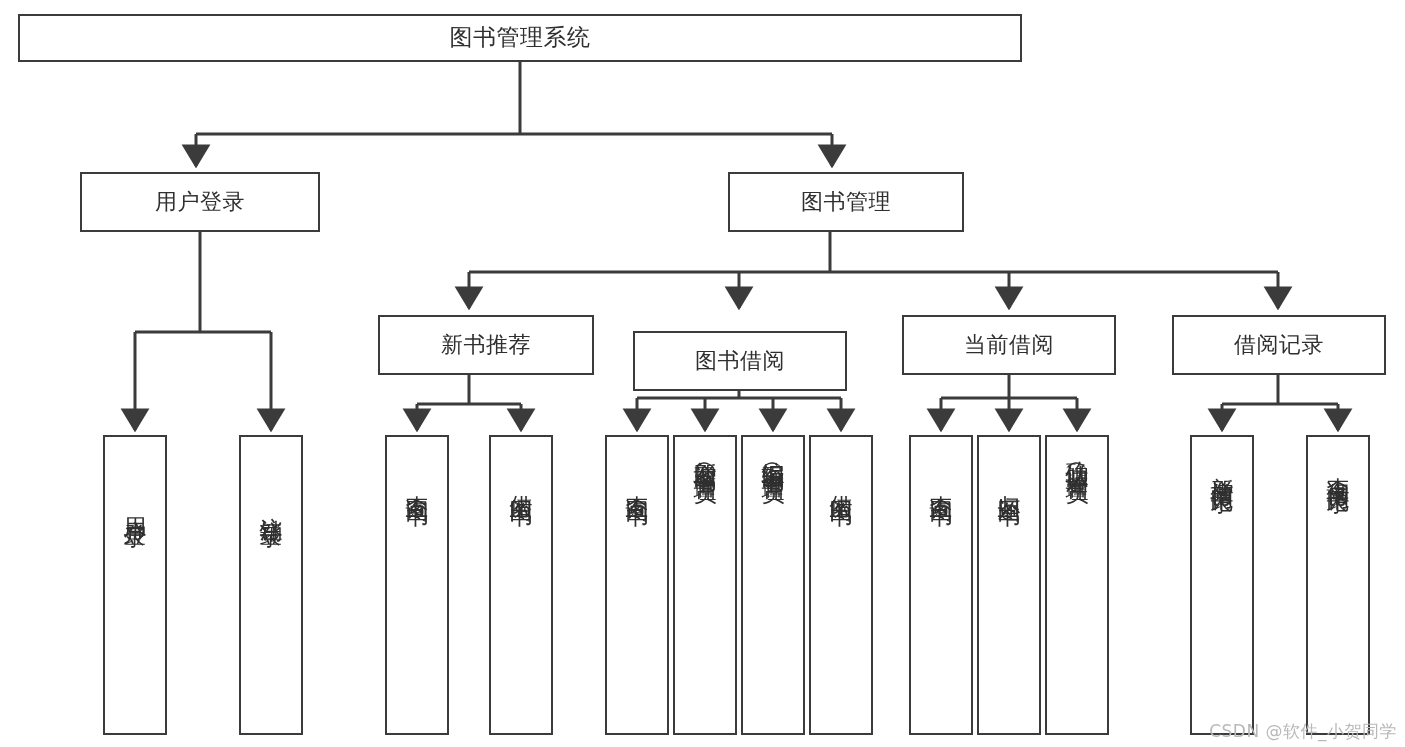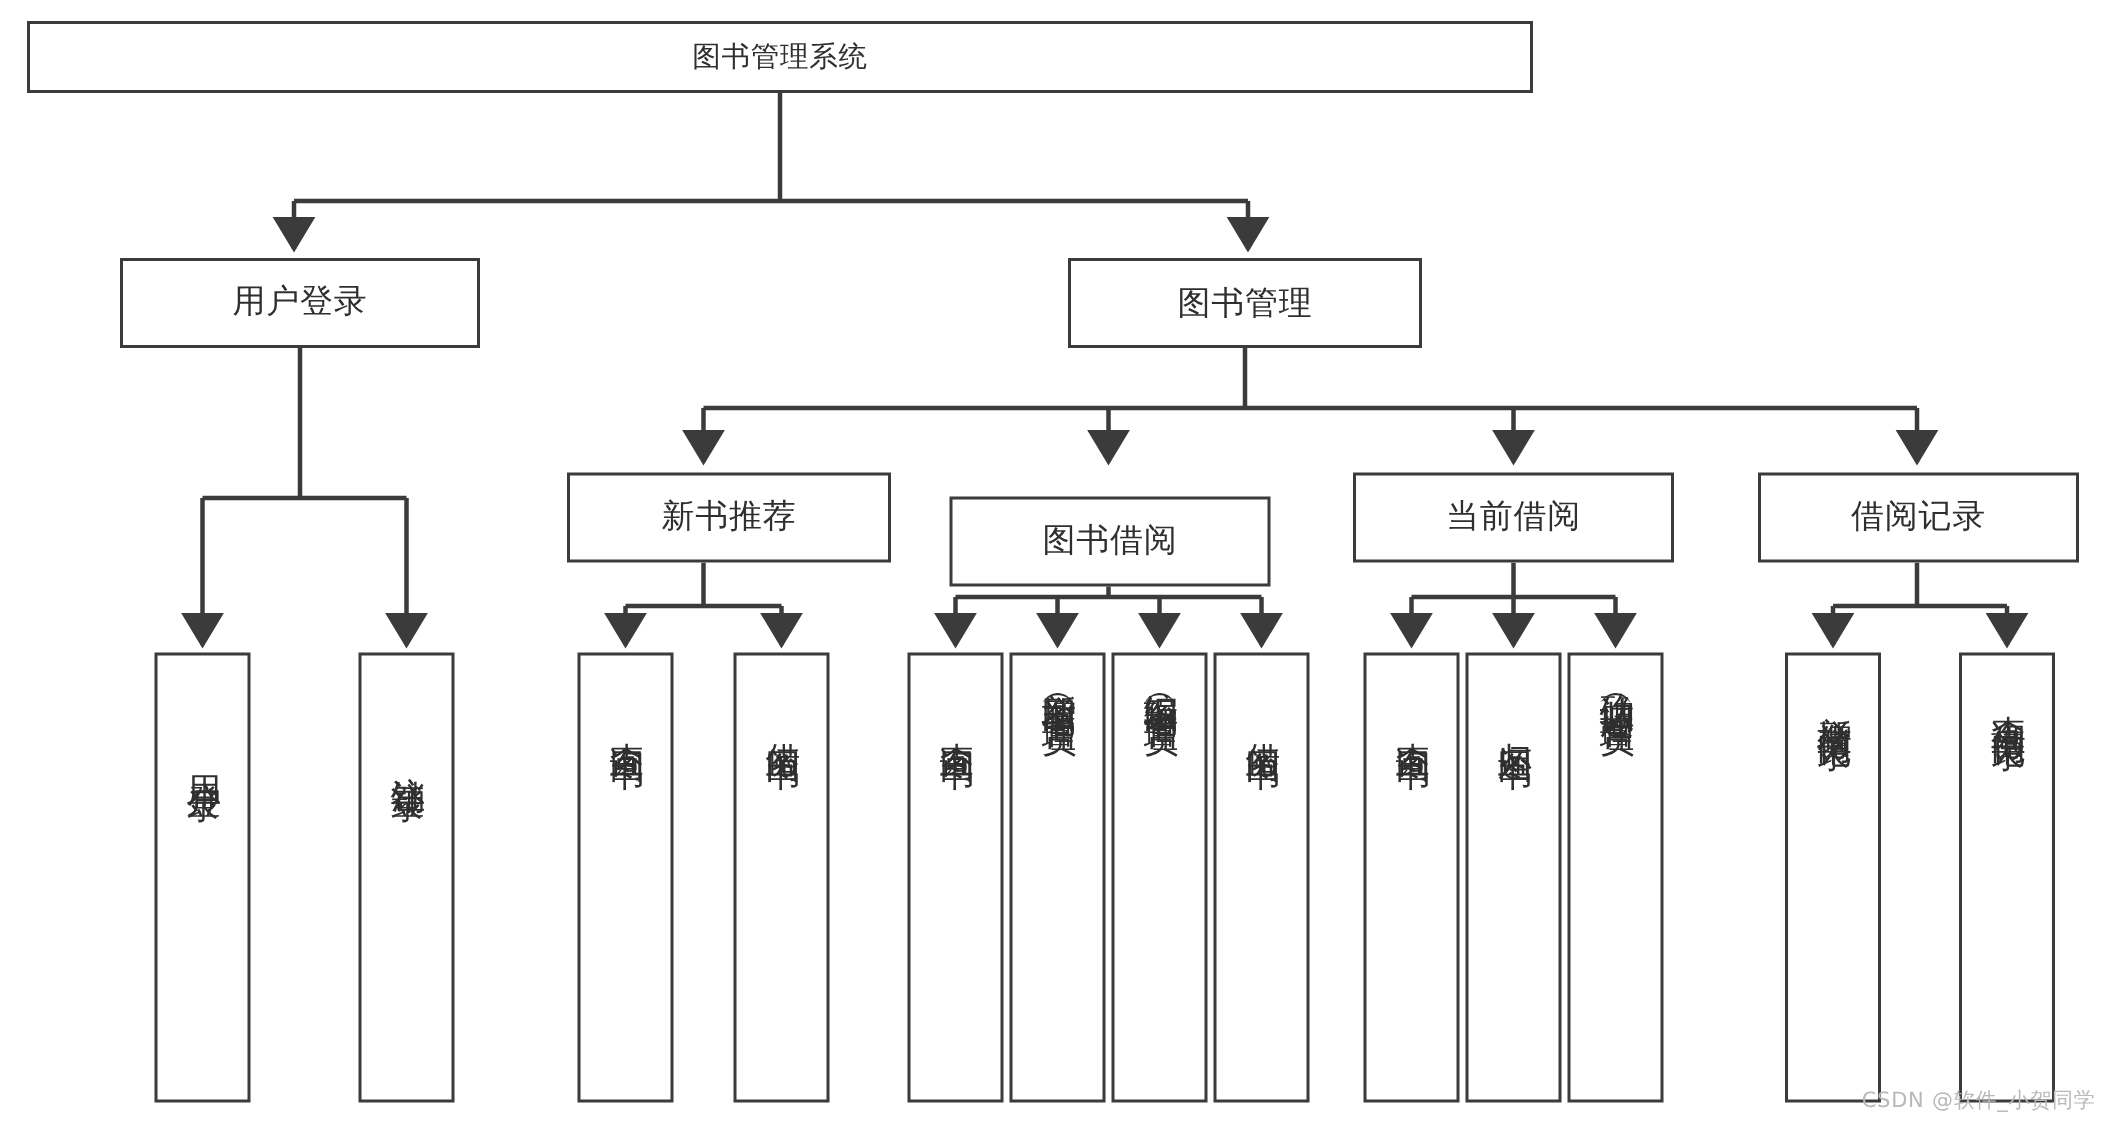--- a/index.html
+++ b/index.html
@@ -40,21 +40,21 @@
     color: #2f2f2f;
     line-height: 1.18;
     letter-spacing: 0.5px;
     white-space: nowrap;
   }
   .node.horiz .label {
     writing-mode: horizontal-tb;
     font-size: 22px;
   }
   .node.root .label {
-    font-size: 19px;
+    font-size: 23px;
   }
   .node.vert {
     align-items: flex-start;
     justify-content: center;
     padding-top: 6px;
   }
   .node.vert .label {
     writing-mode: vertical-rl;
     text-orientation: upright;
     font-size: 23px;
@@ -67,21 +67,21 @@
   .node.vert.pad-top-mid {
     padding-top: 40px;
   }
   .node.vert.pad-top-sm {
     padding-top: 22px;
   }
   .watermark {
     position: absolute;
     right: 8px;
     bottom: 4px;
-    font-size: 14px;
+    font-size: 17px;
     color: #b9b9b9;
     white-space: nowrap;
     letter-spacing: 0.5px;
   }
 </style>
 </head>
 <body>
 
 <div id="canvas">
 
@@ -135,21 +135,21 @@
     </g>
   </svg>
 
   <div class="node horiz root" style="left:18px; top:14px; width:1004px; height:48px;">
     <span class="label">图书管理系统</span>
   </div>
 
   <div class="node horiz" style="left:80px; top:172px; width:240px; height:60px;">
     <span class="label">用户登录</span>
   </div>
-  <div class="node horiz" style="left:712px; top:172px; width:236px; height:60px;font-family:Liberation Serif, serif;">
+  <div class="node horiz" style="left:728px; top:172px; width:236px; height:60px;">
     <span class="label">图书管理</span>
   </div>
 
   <div class="node horiz" style="left:362px; top:315px; width:216px; height:60px;margin-left:16px;">
     <span class="label">新书推荐</span>
   </div>
   <div class="node horiz" style="left:633px; top:331px; width:214px; height:60px;">
     <span class="label">图书借阅</span>
   </div>
   <div class="node horiz" style="left:1172px; top:315px; width:214px; height:60px;">

